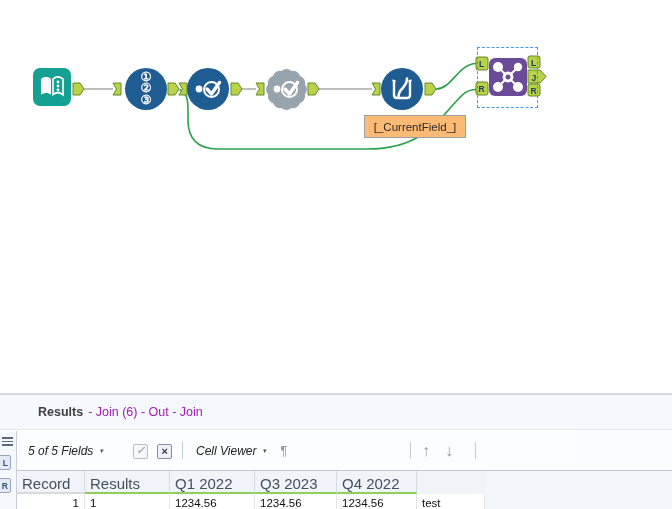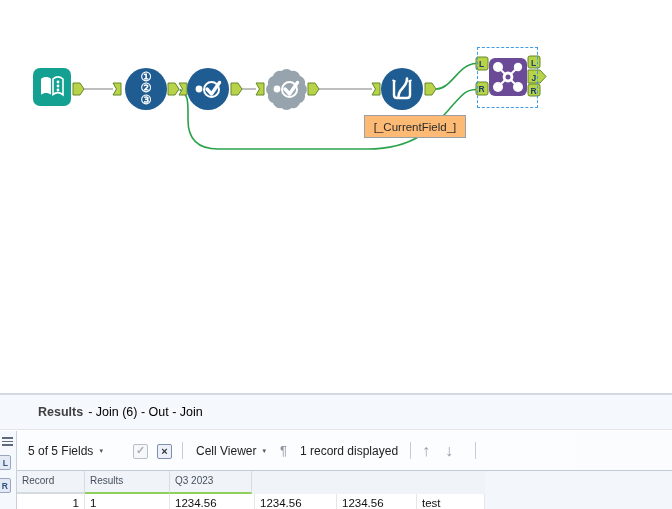--- a/index.html
+++ b/index.html
@@ -20,49 +20,49 @@
           justify-content:center;color:#fff;font-size:12.5px;line-height:11.5px;font-weight:bold;}
   .annot{position:absolute;left:364px;top:115px;width:100px;height:21px;z-index:3;
          background:#fdba74;border:1px solid #9aa0a6;color:#2a2a2a;font-size:11.5px;
          display:flex;align-items:center;justify-content:center;}
   
   .res-divider{position:absolute;left:0;top:393px;width:672px;height:2px;background:#d3d9e3;}
   .res-header{position:absolute;left:0;top:395px;width:672px;height:35px;background:#f5f8fc;
               display:flex;align-items:center;padding-left:6px;box-sizing:border-box;
               border-bottom:1px solid #e2e6ec;font-size:12.5px;color:#333;}
   .res-header b{font-weight:bold;color:#404040;padding-left:32px;}
-  .res-header .suffix{margin-left:5px;color:#000000;}
+  .res-header .suffix{margin-left:5px;color:#a21caf;}
   .res-body{position:absolute;left:0;top:431px;width:672px;height:78px;background:#fbfcfe;}
   .side-strip{position:absolute;left:0;top:0;width:16px;height:78px;background:#f5f8fc;
               border-right:1px solid #c9d0da;overflow:hidden;z-index:4;}
   .burger{position:absolute;left:2px;top:6px;width:11px;height:10px;}
   .burger span{display:block;height:1.5px;background:#5f6b7a;margin-bottom:2.2px;}
   .side-btn{position:absolute;left:-6px;width:17px;height:15px;background:#e3eaf6;
             border:1px solid #9aa6c0;border-radius:2px;color:#33527d;font-size:8.5px;
             font-weight:bold;display:flex;align-items:center;justify-content:flex-end;
             padding-right:2px;box-sizing:border-box;}
   .toolbar{position:absolute;left:16px;top:0;width:560px;height:39px;background:#fcfdfe;
-           font-size:12px;color:#222;}
+           font-size:12px;color:#222;font-style:italic;}
   .tb{position:absolute;top:0;height:39px;display:flex;align-items:center;}
   .caret{font-size:7px;color:#555;margin-left:6px;}
   .tb-sep{position:absolute;top:11px;width:1px;height:17px;background:#c6ccd6;}
   .chk{position:absolute;left:117px;top:13px;width:13px;height:13px;border:1.5px solid #b9bec7;
        border-radius:2px;background:#f6f7f9;color:#aab0b9;font-size:11px;font-weight:bold;
        line-height:11px;text-align:center;}
   .desel{position:absolute;left:141px;top:13px;width:13px;height:13px;border:1.5px solid #7d8faf;
        border-radius:2px;background:#eef1f8;color:#2c3644;font-size:11px;font-weight:bold;
        line-height:12px;text-align:center;}
   .pil{color:#8d94a0;font-size:13px;}
   .nav-arrow{font-size:16px;color:#979eab;}
   
   .tbl-wrap{position:absolute;left:16px;top:39px;width:656px;height:39px;background:#f3f6fa;
             border-top:1px solid #c2c9d3;}
   .tbl{position:absolute;left:1px;top:0;width:468px;}
   .hrow{display:flex;background:#f0f3f8;}
-  .hcell{box-sizing:border-box;height:23px;font-size:10px;color:#46505c;
+  .hcell{box-sizing:border-box;height:23px;font-size:15px;color:#46505c;
          padding:4px 8px 0 5px;border-right:1px solid #d7dce3;
          border-bottom:2px solid #8fd05c;}
   .hcell.first{border-bottom:2px solid #d5dade;}
   .drow{display:flex;background:#ffffff;}
   .dcell{box-sizing:border-box;height:17px;font-size:11.5px;color:#101010;
          padding:3px 0 0 5px;border-right:1px solid #e3e7ec;}
   .dcell.first{text-align:right;padding:3px 5px 0 0;}
   .c0{width:68px;} .c1{width:85px;} .c2{width:85px;} .c3{width:82px;} .c4{width:80px;} .c5{width:68px;}
 </style>
 </head>
@@ -208,33 +208,34 @@
         <span class="caret">▾</span>
       </div>
       <div class="chk">✓</div>
       <div class="desel">×</div>
       <div class="tb-sep" style="left:166px;"></div>
       <div class="tb" style="left:180px;">
         <span>Cell Viewer</span>
         <span class="caret">▾</span>
       </div>
       <div class="tb pil" style="left:264px;">¶</div>
-      <div class="tb" style="left:284px;">1 record displayed</div>
       <div class="tb-sep" style="left:394px;"></div>
       <div class="tb nav-arrow" style="left:406px;">↑</div>
       <div class="tb nav-arrow" style="left:429px;">↓</div>
       <div class="tb-sep" style="left:459px;"></div>
     </div>
 
     <div class="tbl-wrap">
       <div class="tbl">
         <div class="hrow">
           <div class="hcell first c0">Record</div>
           <div class="hcell c1">Results</div>
+          <div class="hcell c2">Q1 2022</div>
           <div class="hcell c3">Q3 2023</div>
+          <div class="hcell c4">Q4 2022</div>
         </div>
         <div class="drow">
           <div class="dcell first c0">1</div>
           <div class="dcell c1">1</div>
           <div class="dcell c2">1234.56</div>
           <div class="dcell c3">1234.56</div>
           <div class="dcell c4">1234.56</div>
           <div class="dcell c5">test</div>
         </div>
       </div>

